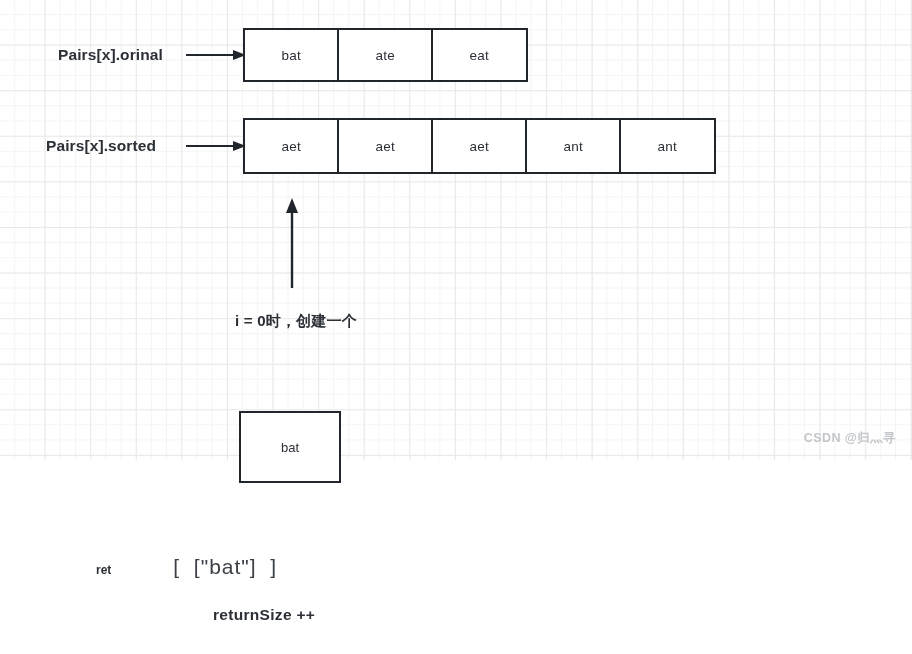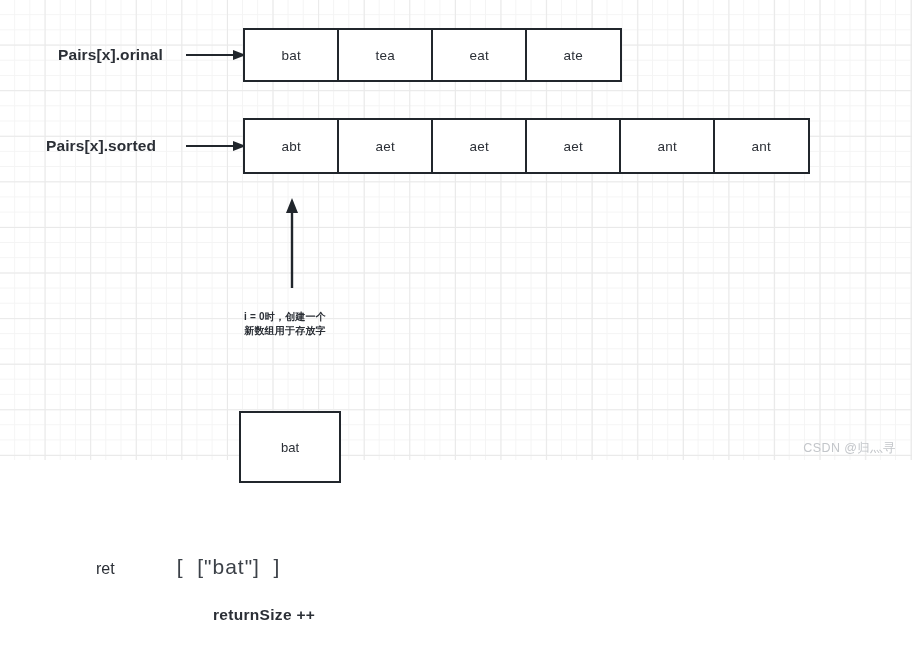--- a/index.html
+++ b/index.html
@@ -85,25 +85,25 @@
     position: absolute;
     left: 283px;
     top: 198px;
     width: 18px;
     height: 90px;
   }
 
   
   #annotation {
     position: absolute;
-    left: 197px;
+    left: 208px;
     top: 310px;
     width: 176px;
     text-align: center;
-    font-size: 10px;
+    font-size: 15px;
     font-weight: bold;
     line-height: 1.42;
     color: #2b2f36;
     letter-spacing: 0.2px;
   }
 
   
   #result-box {
     position: absolute;
     left: 239px;
@@ -122,22 +122,22 @@
 
   
   #ret-line {
     position: absolute;
     left: 96px;
     top: 555px;
     display: flex;
     align-items: baseline;
   }
   #ret-label {
-    font-size: 16px;
-    font-weight: normal;
+    font-size: 12px;
+    font-weight: bold;
     color: #2b2f36;
   }
   #ret-value {
     margin-left: 62px;
     font-size: 21px;
     font-weight: normal;
     color: #3c4148;
     letter-spacing: 1px;
     white-space: pre;
   }
@@ -151,76 +151,74 @@
     font-weight: bold;
     color: #2b2f36;
     letter-spacing: 0.3px;
     white-space: pre;
   }
 
   
   #watermark {
     position: absolute;
     right: 16px;
-    bottom: 3px;
+    bottom: 13px;
     font-size: 12.5px;
     color: #c3c6ca;
     letter-spacing: 0.4px;
     white-space: nowrap;
+    font-weight: bold;
   }
 </style>
 </head>
 <body>
 
 <div id="canvas">
 
   <div class="side-label" id="label-original">Pairs[x].orinal</div>
 
   <div class="h-arrow" id="arrow-to-original">
     <svg width="60" height="14" viewBox="0 0 60 14">
       <line x1="0" y1="7" x2="50" y2="7" stroke="#21262c" stroke-width="2.2"></line>
       <polygon points="60,7 47,2 47,12" fill="#21262c"></polygon>
     </svg>
   </div>
 
   <div class="array-row" id="array-original">
     <div class="array-cell">bat</div>
-    <div class="array-cell">tea</div>
+    <div class="array-cell">ate</div>
     <div class="array-cell">eat</div>
-    <div class="array-cell">ate</div>
   </div>
 
   <div class="side-label" id="label-sorted">Pairs[x].sorted</div>
 
   <div class="h-arrow" id="arrow-to-sorted">
     <svg width="60" height="14" viewBox="0 0 60 14">
       <line x1="0" y1="7" x2="50" y2="7" stroke="#21262c" stroke-width="2.2"></line>
       <polygon points="60,7 47,2 47,12" fill="#21262c"></polygon>
     </svg>
   </div>
 
   <div class="array-row" id="array-sorted">
-    <div class="array-cell">abt</div>
     <div class="array-cell">aet</div>
     <div class="array-cell">aet</div>
     <div class="array-cell">aet</div>
     <div class="array-cell">ant</div>
     <div class="array-cell">ant</div>
   </div>
 
   <div id="arrow-up">
     <svg width="18" height="90" viewBox="0 0 18 90">
       <line x1="9" y1="90" x2="9" y2="12" stroke="#21262c" stroke-width="2.4"></line>
       <polygon points="9,0 3,15 15,15" fill="#21262c"></polygon>
     </svg>
   </div>
 
   <div id="annotation">
     <div>i = 0时，创建一个</div>
-    <div>新数组用于存放字</div>
   </div>
 
   <div id="result-box">bat</div>
 
   <div id="ret-line">
     <span id="ret-label">ret</span>
     <span id="ret-value">[  ["bat"]  ]</span>
   </div>
 
   <div id="returnsize-line">returnSize ++</div>

